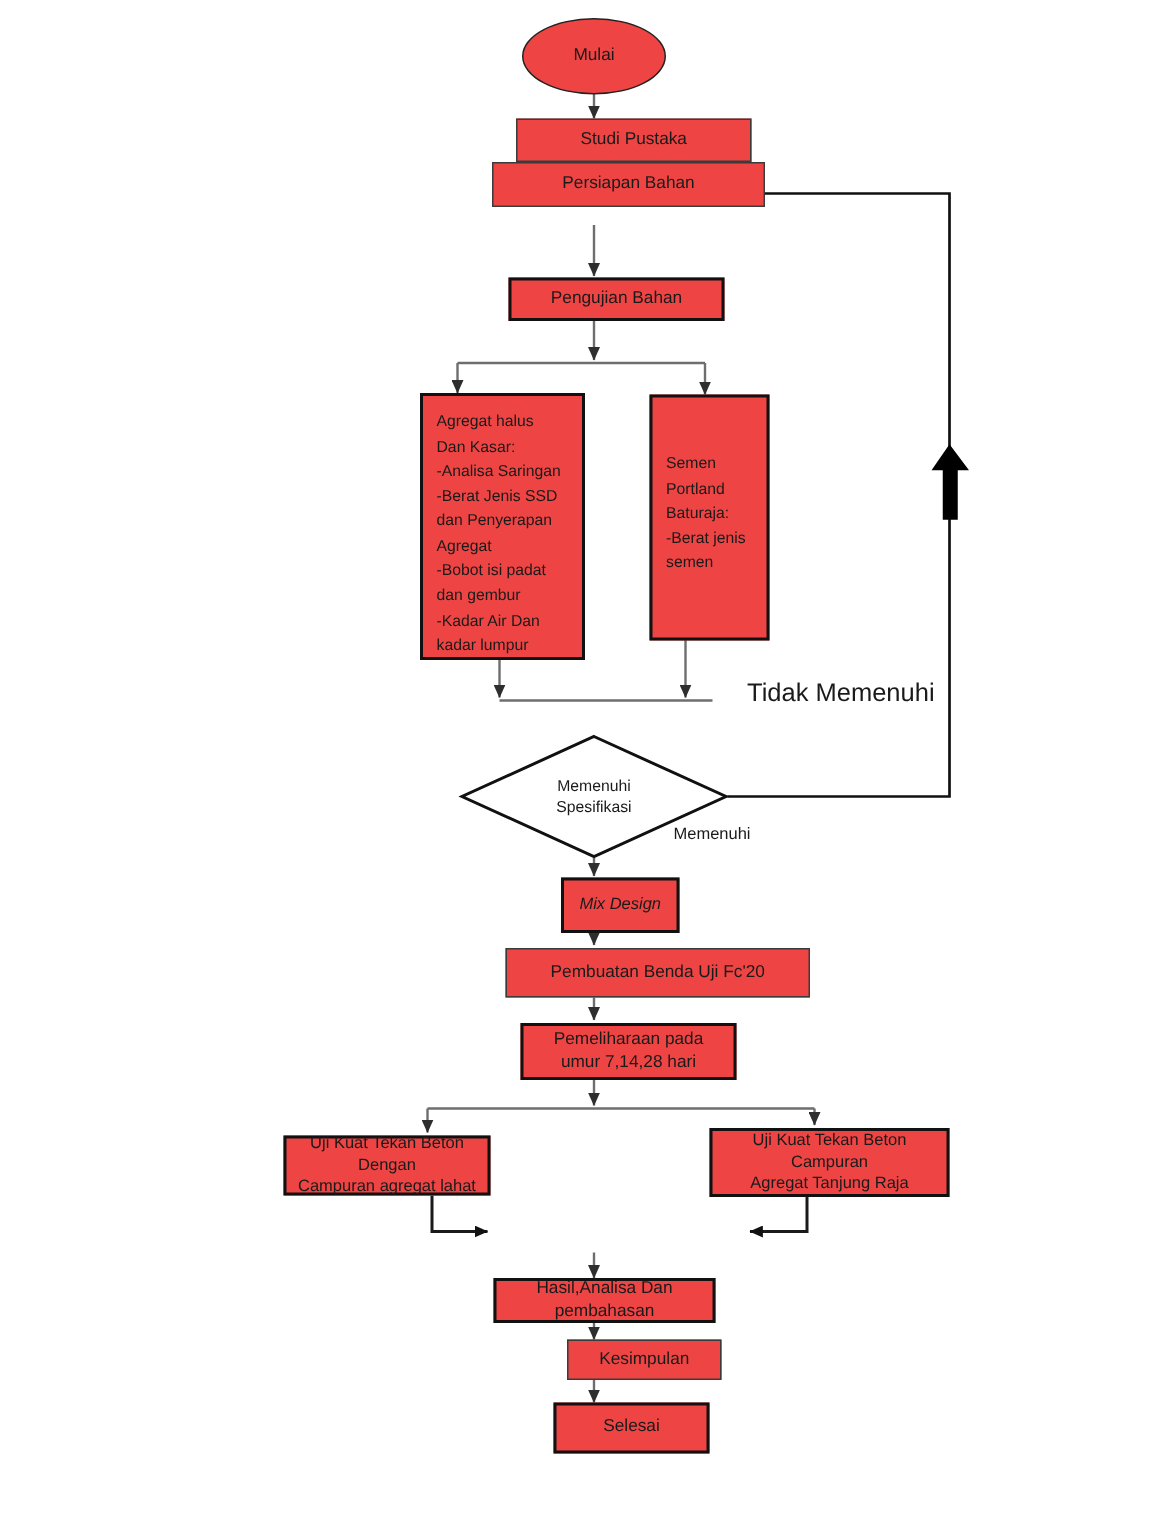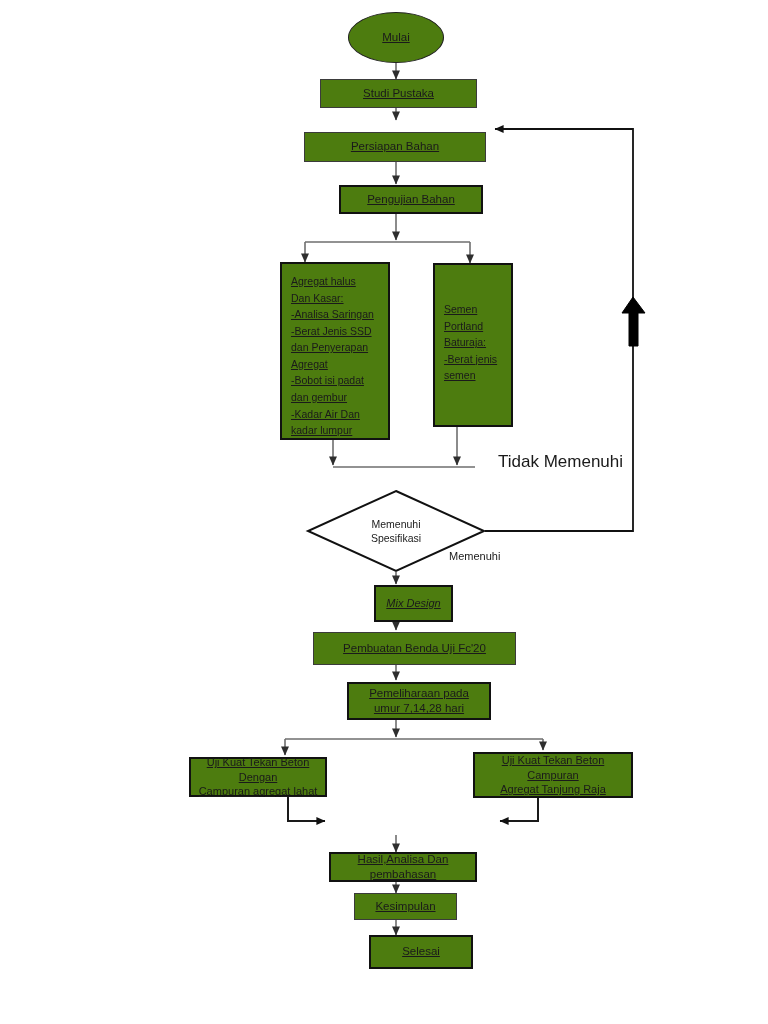--- a/index.html
+++ b/index.html
@@ -23,32 +23,32 @@
     position: absolute;
     left: 0;
     top: 0;
     width: 768px;
     height: 1024px;
     pointer-events: none;
   }
   .node {
     position: absolute;
     box-sizing: border-box;
-    background: #4d7c0f;
+    background: #ef4444;
     display: flex;
     align-items: center;
     justify-content: center;
     text-align: center;
     line-height: 1.32;
     color: #1a1a1a;
     z-index: 3;
-    text-decoration: underline;
   }
   .thin {
     border: 1.3px solid #3b3b3b;
+    margin-left: 24px;
   }
   .thick {
     border: 2.4px solid #111111;
     margin-left: 16px;
   }
   .node span {
     display: block;
     padding: 0 5px;
     white-space: pre-line;
   }
@@ -181,21 +181,21 @@
   </svg>
 
   <div class="node ellipse" style="left:348px; top:12px; width:96px; height:51px; font-size:11.5px;">
     <span>Mulai</span>
   </div>
 
   <div class="node thin" style="left:320px; top:79px; width:157px; height:29px; font-size:11.5px;">
     <span>Studi Pustaka</span>
   </div>
 
-  <div class="node thin" style="left:304px; top:132px; width:182px; height:30px; font-size:11.5px;">
+  <div class="node thin" style="left:304px; top:108px; width:182px; height:30px; font-size:11.5px;">
     <span>Persiapan Bahan</span>
   </div>
 
   <div class="node thick" style="left:323px; top:185px; width:144px; height:29px; font-size:11.5px;">
     <span>Pengujian Bahan</span>
   </div>
 
   <div class="node thick listbox" style="left:264px; top:262px; width:110px; height:178px; font-size:10.5px;">
     <span>Agregat halus</span>
     <span class="lastleft">Dan Kasar:</span>

